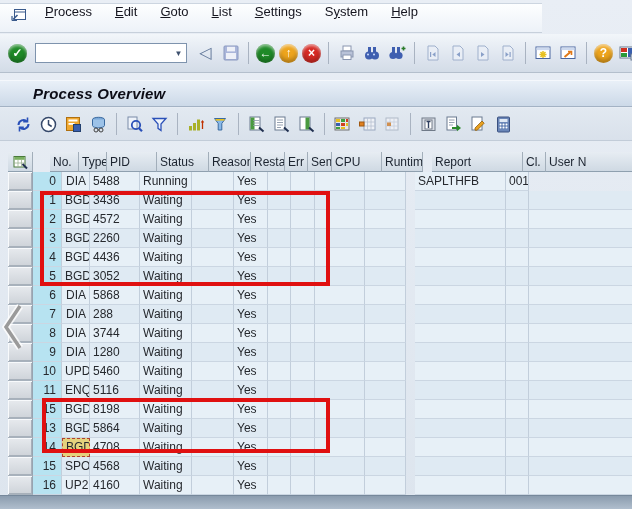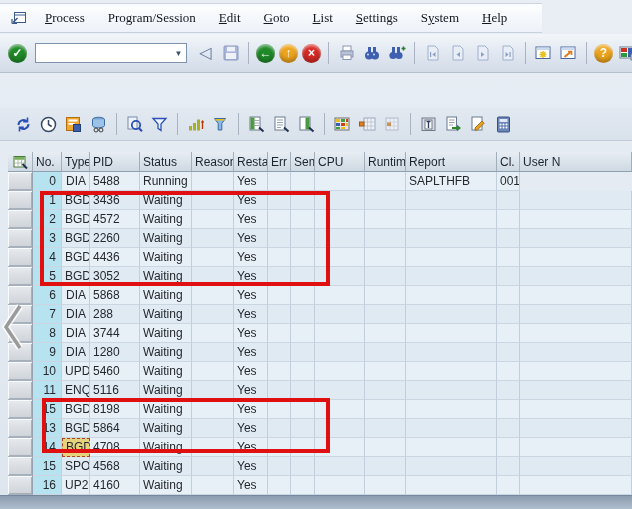--- a/index.html
+++ b/index.html
@@ -3,21 +3,21 @@
 <meta charset="utf-8">
 <style>
   html,body{margin:0;padding:0;}
   .screen{position:relative;width:632px;height:509px;overflow:hidden;
     background:linear-gradient(#e9eef5,#dde5ee);
     font-family:"Liberation Sans",sans-serif;color:#1a1a1a;}
   
   .menubar{position:absolute;top:3px;left:0;width:542px;height:30px;
     background:linear-gradient(#fdfeff,#edf2f8);
     border-top:1px solid #ccd5e0;border-bottom:1px solid #c7d0db;
-    display:flex;align-items:center;padding-left:8px;box-sizing:border-box;font-family:Liberation Serif, serif;}
+    display:flex;align-items:flex-start;padding-left:8px;box-sizing:border-box;}
   .menu-items{display:flex;gap:23px;margin-left:16px;}
   .menu-item{font-size:13px;color:#15151f;cursor:default;white-space:nowrap;}
   .menu-item u{text-decoration:underline;}
   
   .toolbar{position:absolute;top:34px;left:0;width:632px;height:39px;
     background:linear-gradient(#f2f6fa,#dde4ee 65%,#d3dce7);
     border-bottom:1px solid #b4bfcc;display:flex;align-items:center;
     padding:0 0 0 8px;gap:4px;box-sizing:border-box;}
   .sep{width:1px;height:22px;background:#a9b3c1;margin:0 3px;flex:0 0 auto;}
   .tbi{width:21px;height:21px;display:inline-flex;align-items:center;justify-content:center;flex:0 0 auto;}
@@ -52,23 +52,23 @@
   .hsel{width:25px;display:flex;align-items:center;justify-content:center;padding:0;}
   .cell{height:19px;line-height:19px;border-right:1px solid #c2cedb;border-bottom:1px solid #cbd6e2;
     padding:0 3px;font-size:12px;color:#26292e;overflow:hidden;white-space:nowrap;
     box-sizing:border-box;flex:0 0 auto;}
   .even .cell{background:#e7f0f7;} .odd .cell{background:#dfeaf3;}
   .cell.sel{width:25px;background:linear-gradient(#e7eaee,#ced3d9);
     border-right:1px solid #97a3b0;border-bottom:1px solid #a8b2bd;
     box-shadow:inset 1px 1px 0 #f8fafc,inset -1px -1px 0 #a7b0ba;}
   .c-no{width:29px;} .c-type{width:28px;text-align:right;} .c-pid{width:50px;} .c-status{width:52px;}
   .c-reason{width:42px;} .c-restart{width:34px;} .c-err{width:23px;} .c-sem{width:24px;}
-  .c-cpu{width:50px;} .c-runtime{width:41px;} .c-report{width:91px;} .c-cl{width:23px;} .c-user{width:112px;}
+  .c-cpu{width:50px;} .c-runtime{width:41px;} .c-report{width:91px;margin-left:9px;} .c-cl{width:23px;} .c-user{width:112px;}
   .cell.c-no{background:#b7e3f1;text-align:right;padding-right:5px;}
-  .hcell.c-no{text-align:left;padding-right:15px;}
+  .hcell.c-no{text-align:left;padding-right:15px;margin-left:17px;}
   .cell.selected-cell{background:#e4d27d;border:1px dashed #b04030;line-height:17px;}
   
   .redbox{position:absolute;border:4px solid #e01010;pointer-events:none;z-index:5;box-sizing:border-box;}
   .r1{left:40px;top:191px;width:290px;height:95px;}
   .r2{left:42px;top:398px;width:288px;height:55px;}
   .chev{position:absolute;left:0;top:300px;z-index:6;}
   .footer{position:absolute;left:0;top:495px;width:632px;height:14px;
     background:linear-gradient(#8b9cae,#b3c1d0);border-top:1px solid #76889b;}
 </style>
 </head>
@@ -80,21 +80,20 @@
     <span class="tbi">
       <svg width="17" height="16" viewBox="0 0 17 16">
         <rect x="4.5" y="2.5" width="11" height="10" fill="#fff" stroke="#3a5a8c"></rect>
         <path d="M4.5 5h11" stroke="#3a5a8c" fill="none"></path>
         <path d="M2 13.5h5M2 13.5V9" stroke="#3a5a8c" fill="none" stroke-width="1.2"></path>
         <path d="M3 12.5l4.5-4.5" stroke="#3a5a8c" stroke-width="1.6"></path>
       </svg>
     </span>
     <nav class="menu-items">
         <span class="menu-item"><u>P</u>rocess</span>
-        <span class="menu-item">Pro<u>g</u>ram/Session</span>
         <span class="menu-item"><u>E</u>dit</span>
         <span class="menu-item"><u>G</u>oto</span>
         <span class="menu-item"><u>L</u>ist</span>
         <span class="menu-item"><u>S</u>ettings</span>
         <span class="menu-item">S<u>y</u>stem</span>
         <span class="menu-item"><u>H</u>elp</span>
       </nav>
   </div>
 
   <div class="toolbar">
@@ -192,20 +191,23 @@
         <rect x="2" y="3" width="14" height="11" fill="#fff" stroke="#6a7a90"></rect>
         <rect x="3" y="4" width="6" height="4" fill="#d03020"></rect>
         <rect x="3" y="9" width="6" height="4" fill="#2a9a3a"></rect>
         <rect x="10" y="4" width="5" height="9" fill="#3a5fae"></rect>
         <rect x="13" y="10" width="5" height="6" fill="#dfe6f0" stroke="#6a7a90"></rect>
         <path d="M14 12h3M14 14h3" stroke="#6a7a90" stroke-width=".8"></path>
       </svg>
     </span>
   </div>
 
+  <div class="titlebar">
+    <span class="title-text">Process Overview</span>
+  </div>
 
   <div class="apptoolbar">
     <span class="tbi">
       <svg width="19" height="19" viewBox="0 0 19 19">
         <path d="M4.5 10a5 5 0 0 1 8.6-3.4" fill="none" stroke="#2a50b8" stroke-width="2"></path>
         <path d="M13.5 2.5v4.3H9.2" fill="none" stroke="#2a50b8" stroke-width="1.6"></path>
         <path d="M14.5 9a5 5 0 0 1-8.6 3.4" fill="none" stroke="#2a50b8" stroke-width="2"></path>
         <path d="M5.5 16.5v-4.3h4.3" fill="none" stroke="#2a50b8" stroke-width="1.6"></path>
       </svg>
     </span>

